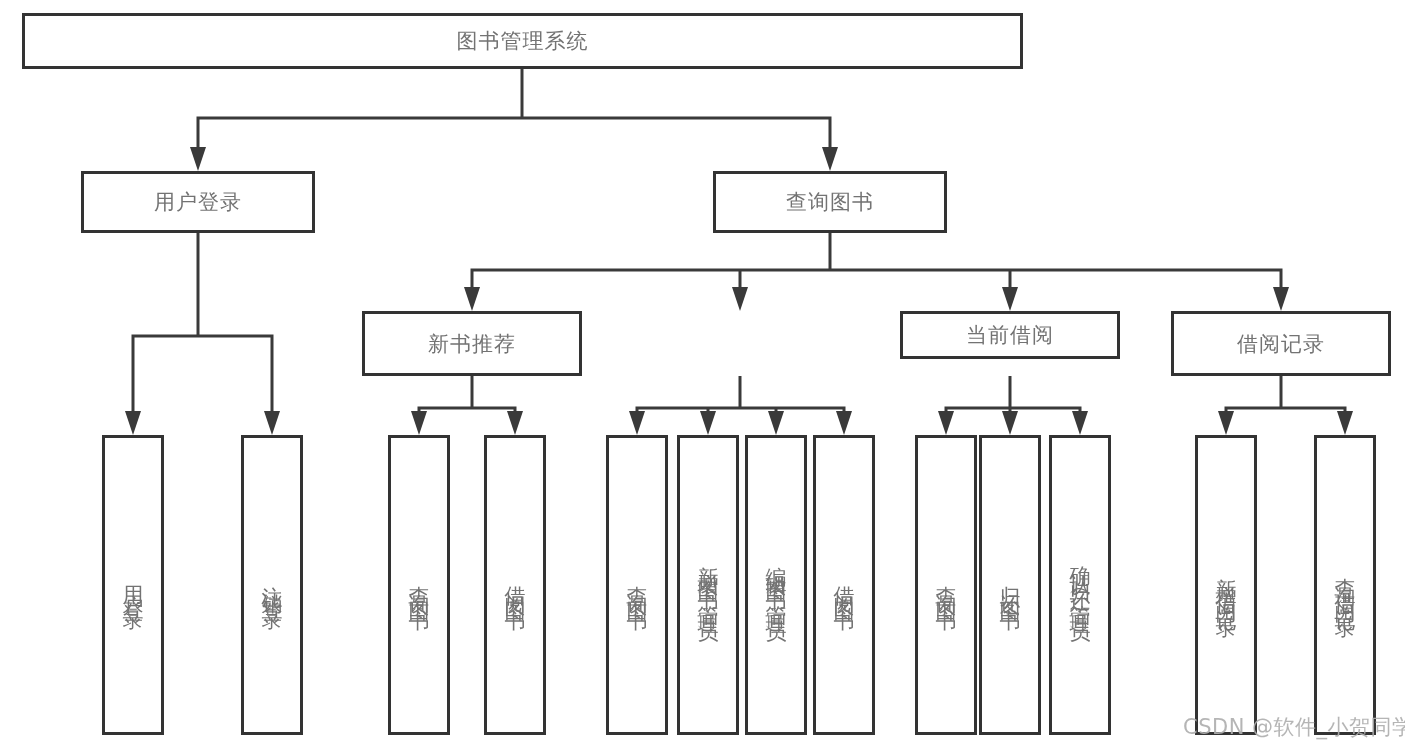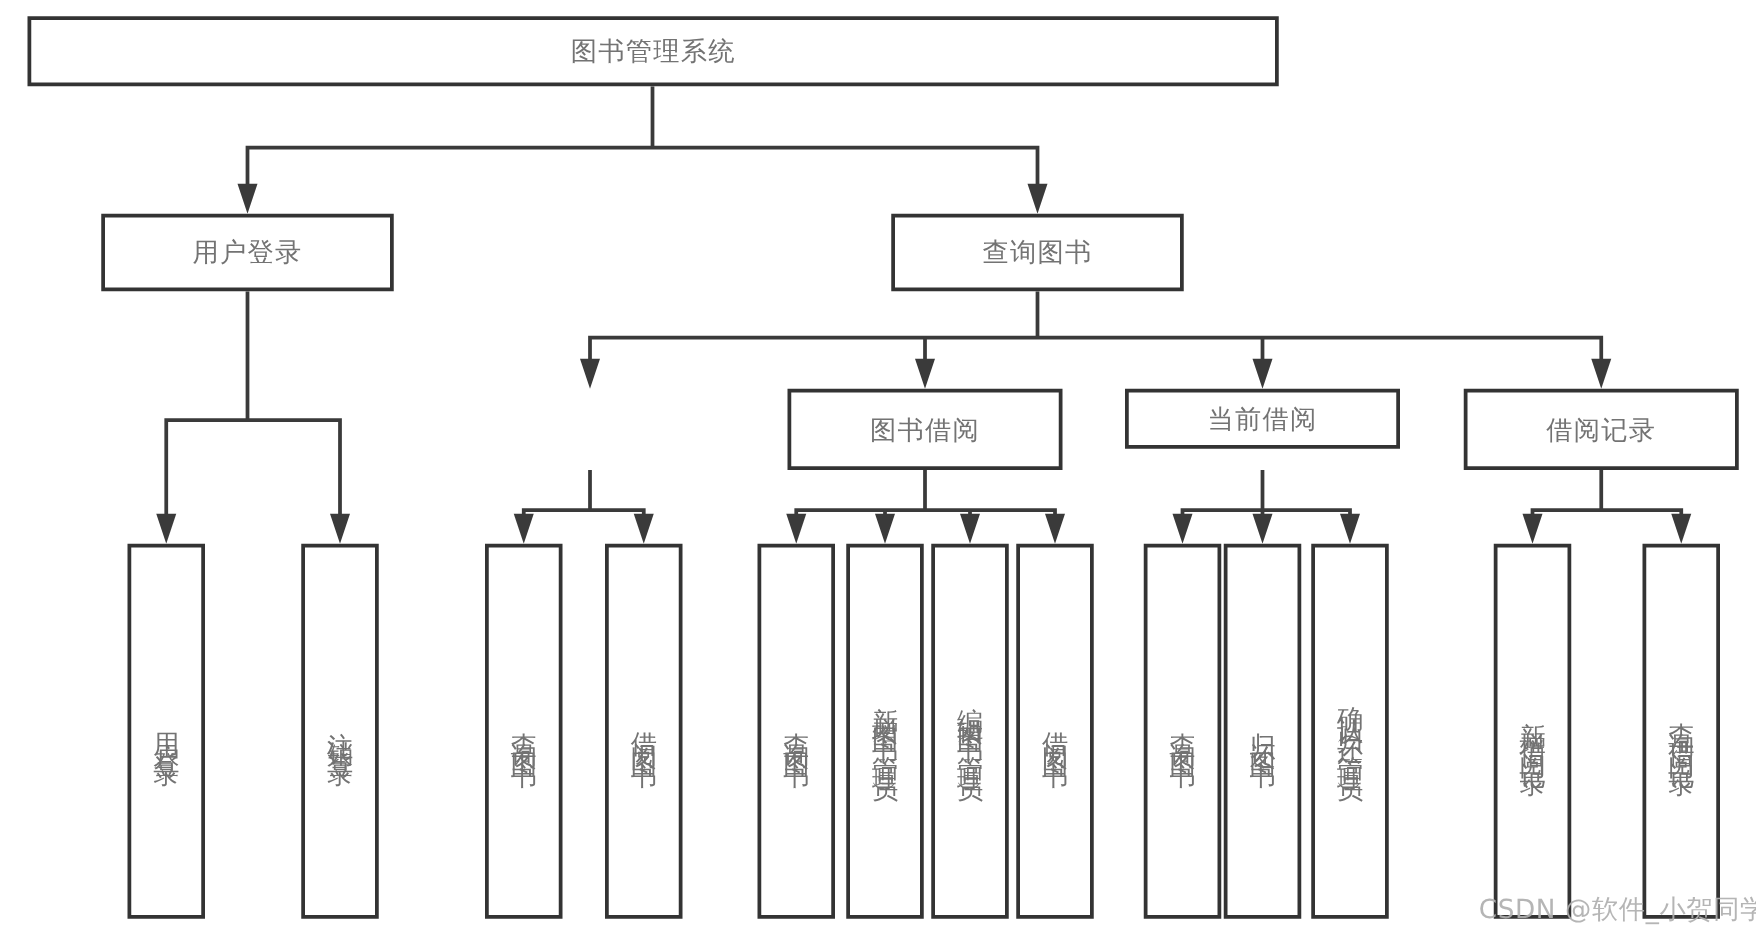--- a/index.html
+++ b/index.html
@@ -99,21 +99,21 @@
       <polygon points="1218,411 1234,411 1226,435"></polygon>
       <polygon points="1337,411 1353,411 1345,435"></polygon>
     </g>
   </svg>
 
   <div class="node" style="left:22px;top:13px;width:1001px;height:56px">图书管理系统</div>
 
   <div class="node" style="left:81px;top:171px;width:234px;height:62px">用户登录</div>
   <div class="node" style="left:713px;top:171px;width:234px;height:62px">查询图书</div>
 
-  <div class="node" style="left:630px;top:311px;width:220px;height:65px">图书借阅</div>
+  <div class="node" style="left:362px;top:311px;width:220px;height:65px">新书推荐</div>
   <div class="node" style="left:900px;top:311px;width:220px;height:48px">当前借阅</div>
   <div class="node" style="left:1171px;top:311px;width:220px;height:65px">借阅记录</div>
 
   <div class="node leaf" style="left:102px;top:435px;width:62px;height:300px">用户登录</div>
   <div class="node leaf" style="left:241px;top:435px;width:62px;height:300px">注销登录</div>
 
   <div class="node leaf" style="left:388px;top:435px;width:62px;height:300px">查询图书</div>
   <div class="node leaf" style="left:484px;top:435px;width:62px;height:300px">借阅图书</div>
 
   <div class="node leaf" style="left:606px;top:435px;width:62px;height:300px">查询图书</div>

